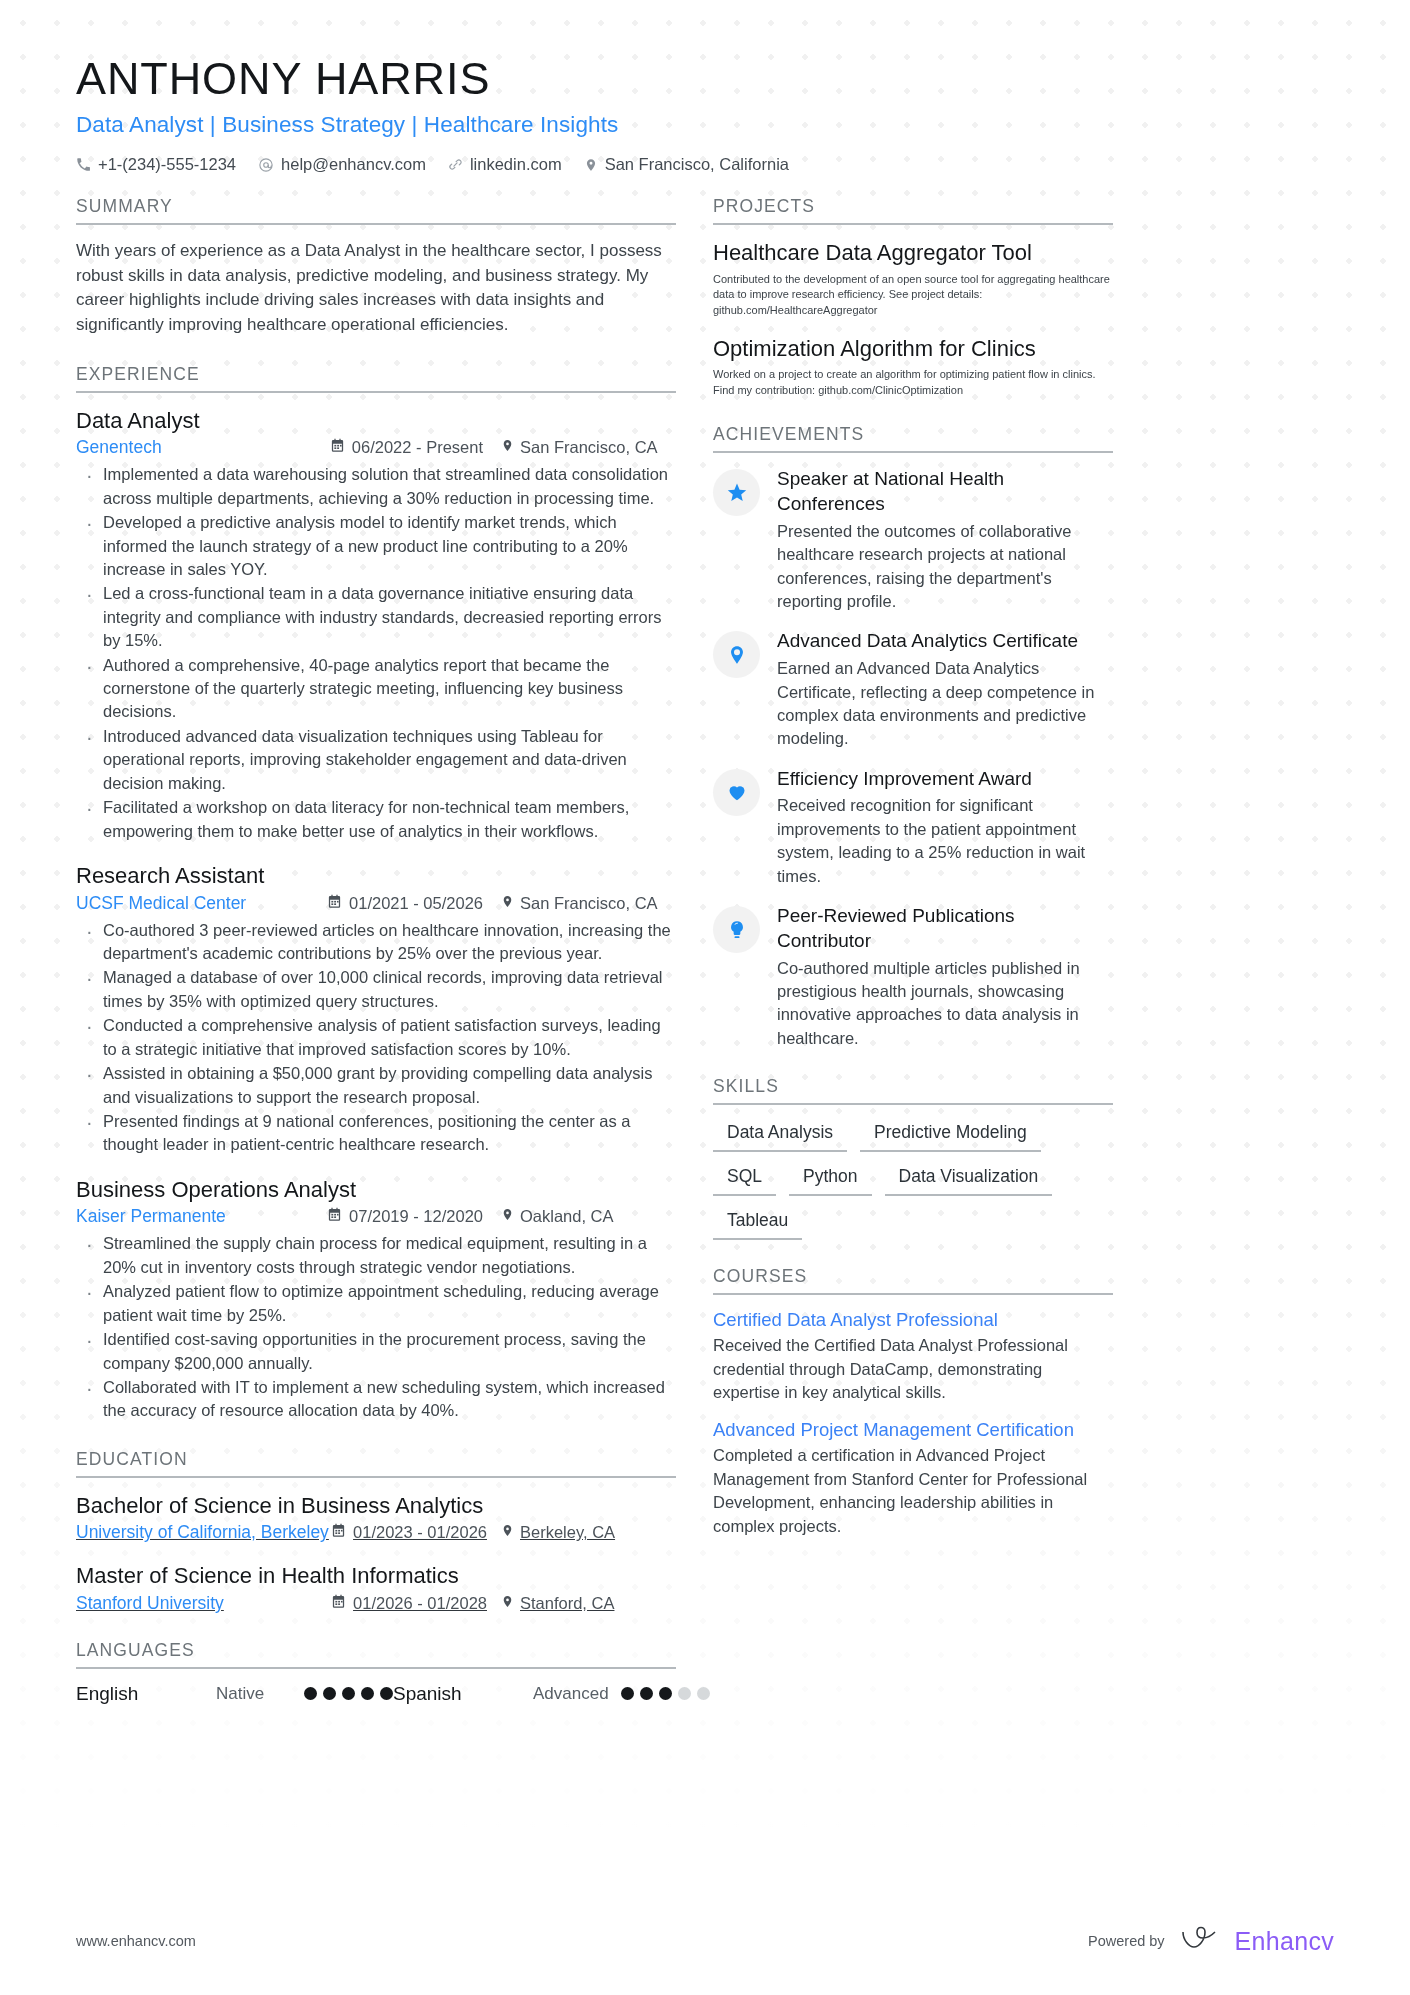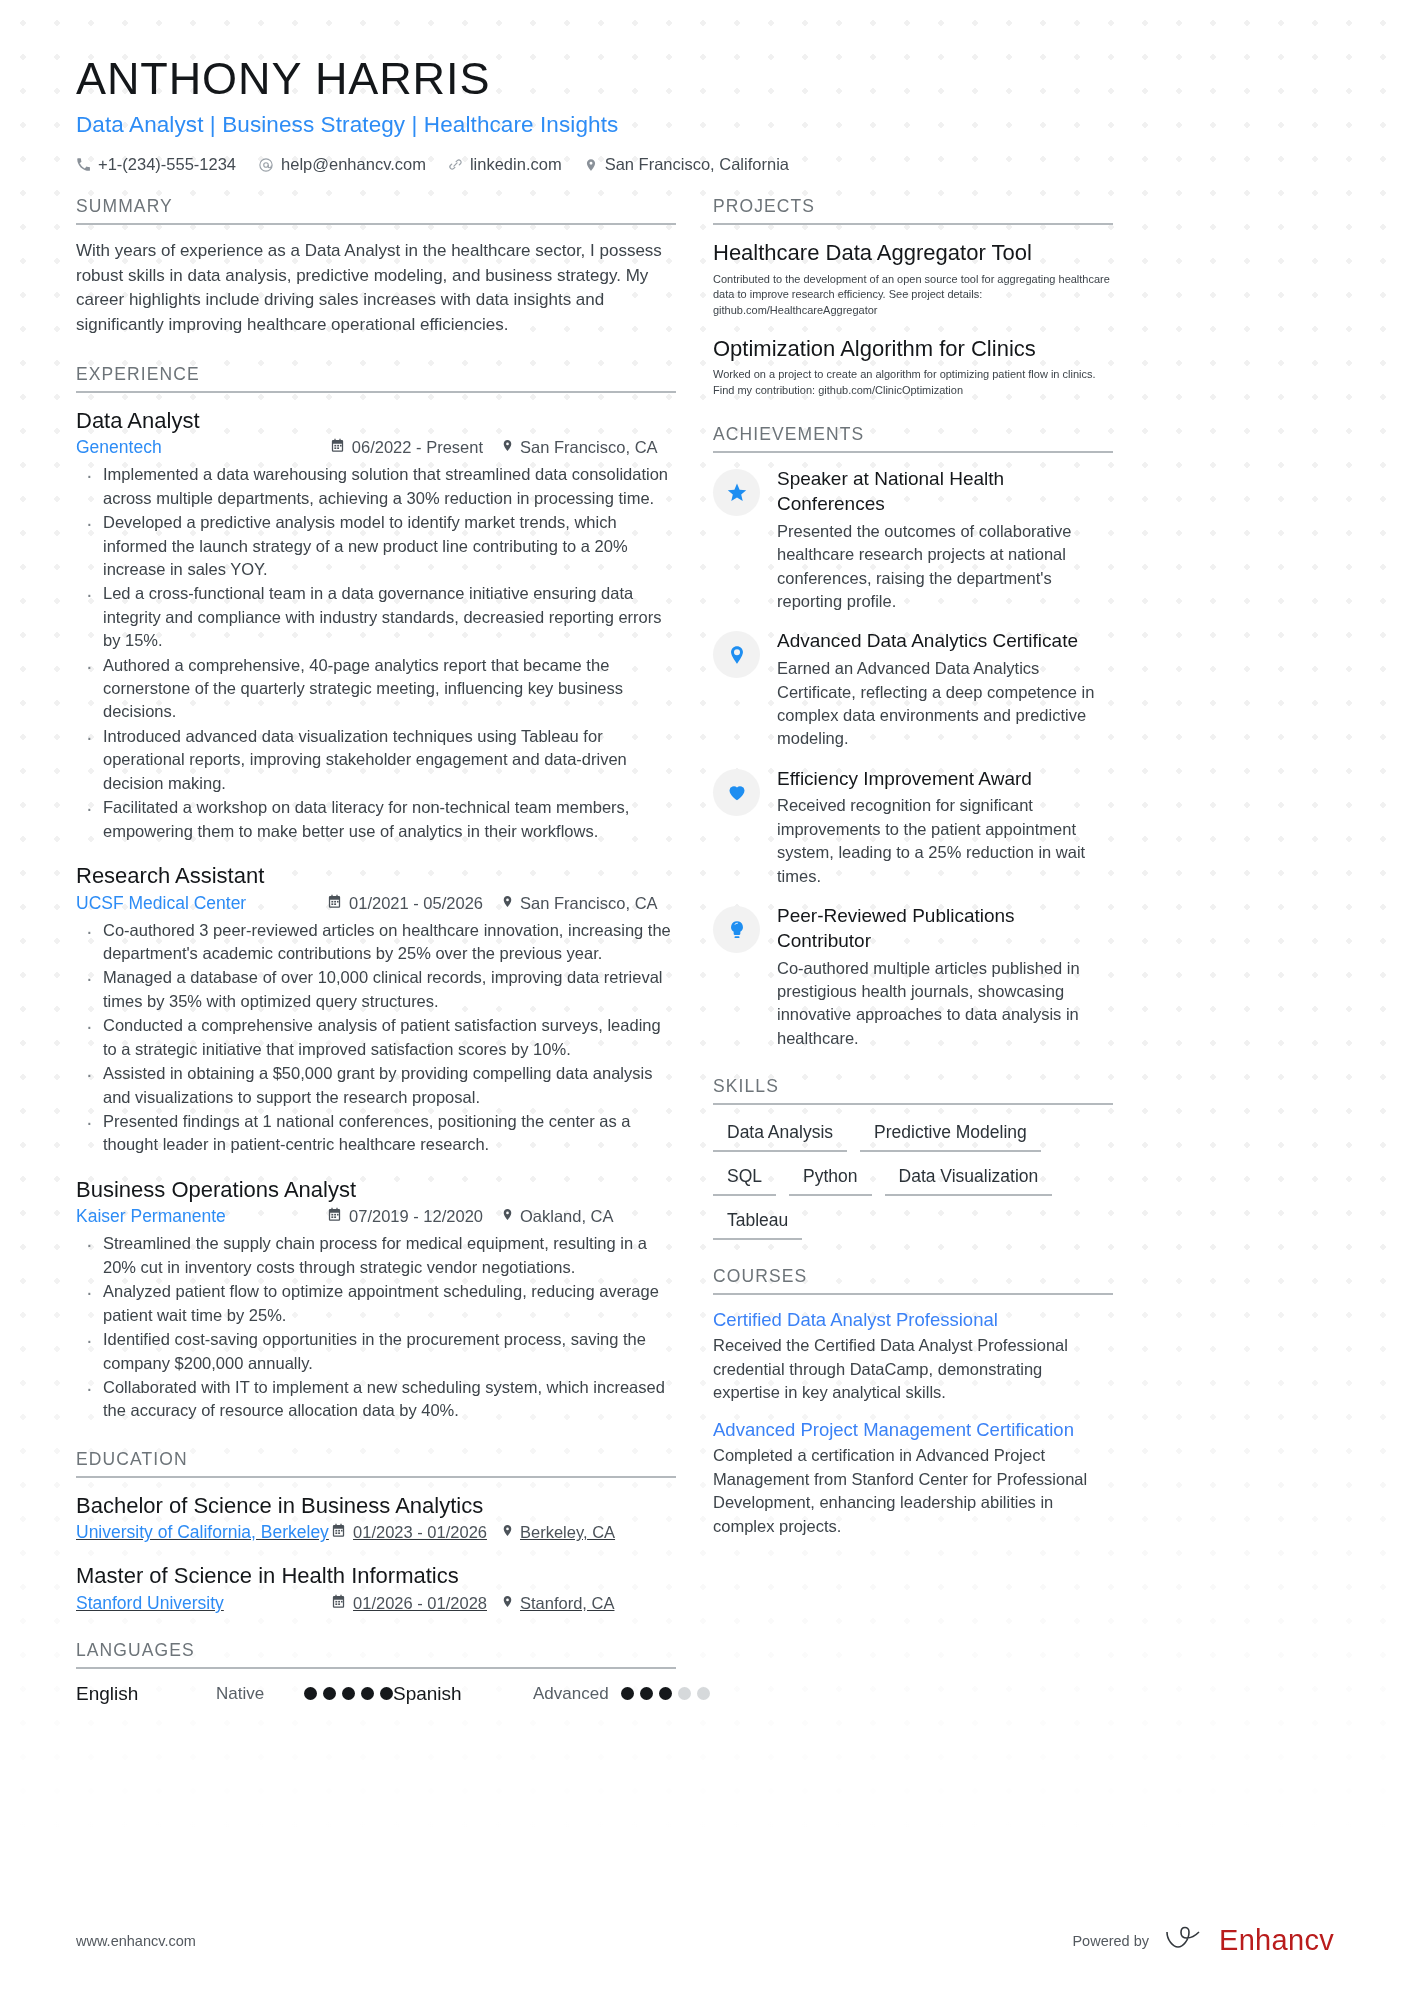--- a/index.html
+++ b/index.html
@@ -259,21 +259,21 @@
     z-index: 3;
   }
   .footer-url { font-size: 14.5px; color: #53595f; }
   .footer-right {
     margin-left: auto;
     display: flex;
     align-items: center;
     gap: 14px;
   }
   .powered-by { font-size: 14.5px; color: #53595f; }
-  .enhancv-word { font-size: 29px; color: #b91c1c; letter-spacing: 0.3px; }
+  .enhancv-word { font-size: 25px; color: #8b5cf6; letter-spacing: 0.3px; }
 </style>
 </head>
 <body>
 
 <div id="dot-bg"></div>
 <div id="dot-bg-mask"></div>
 
 <div id="page">
 
   <div>
@@ -389,21 +389,21 @@
                       <path d="M12 2C8.1 2 5 5.1 5 9c0 5.2 7 13 7 13s7-7.8 7-13c0-3.9-3.1-7-7-7zm0 9.5A2.5 2.5 0 1112 6.5a2.5 2.5 0 010 5z"></path>
                     </svg></span>
                   <span>San Francisco, CA</span>
                 </span>
               </div>
               <ul class="bullets">
                 <li>Co-authored 3 peer-reviewed articles on healthcare innovation, increasing the department's academic contributions by 25% over the previous year.</li>
                 <li>Managed a database of over 10,000 clinical records, improving data retrieval times by 35% with optimized query structures.</li>
                 <li>Conducted a comprehensive analysis of patient satisfaction surveys, leading to a strategic initiative that improved satisfaction scores by 10%.</li>
                 <li>Assisted in obtaining a $50,000 grant by providing compelling data analysis and visualizations to support the research proposal.</li>
-                <li>Presented findings at 1 national conferences, positioning the center as a thought leader in patient-centric healthcare research.</li>
+                <li>Presented findings at 9 national conferences, positioning the center as a thought leader in patient-centric healthcare research.</li>
               </ul>
             </div>
             <div class="entry">
               <div class="entry-title">Business Operations Analyst</div>
               <div class="entry-meta">
                 <span class="entry-org">Kaiser Permanente</span>
                 <span class="entry-date">
                   <span><svg width="15" height="15" viewBox="0 0 24 24" fill="#4b5259">
                       <path d="M7 1v2H5a2 2 0 00-2 2v15a2 2 0 002 2h14a2 2 0 002-2V5a2 2 0 00-2-2h-2V1h-2v2H9V1H7zm12 8v11H5V9h14z"></path>
                       <rect x="7" y="11" width="3" height="2.6"></rect>

